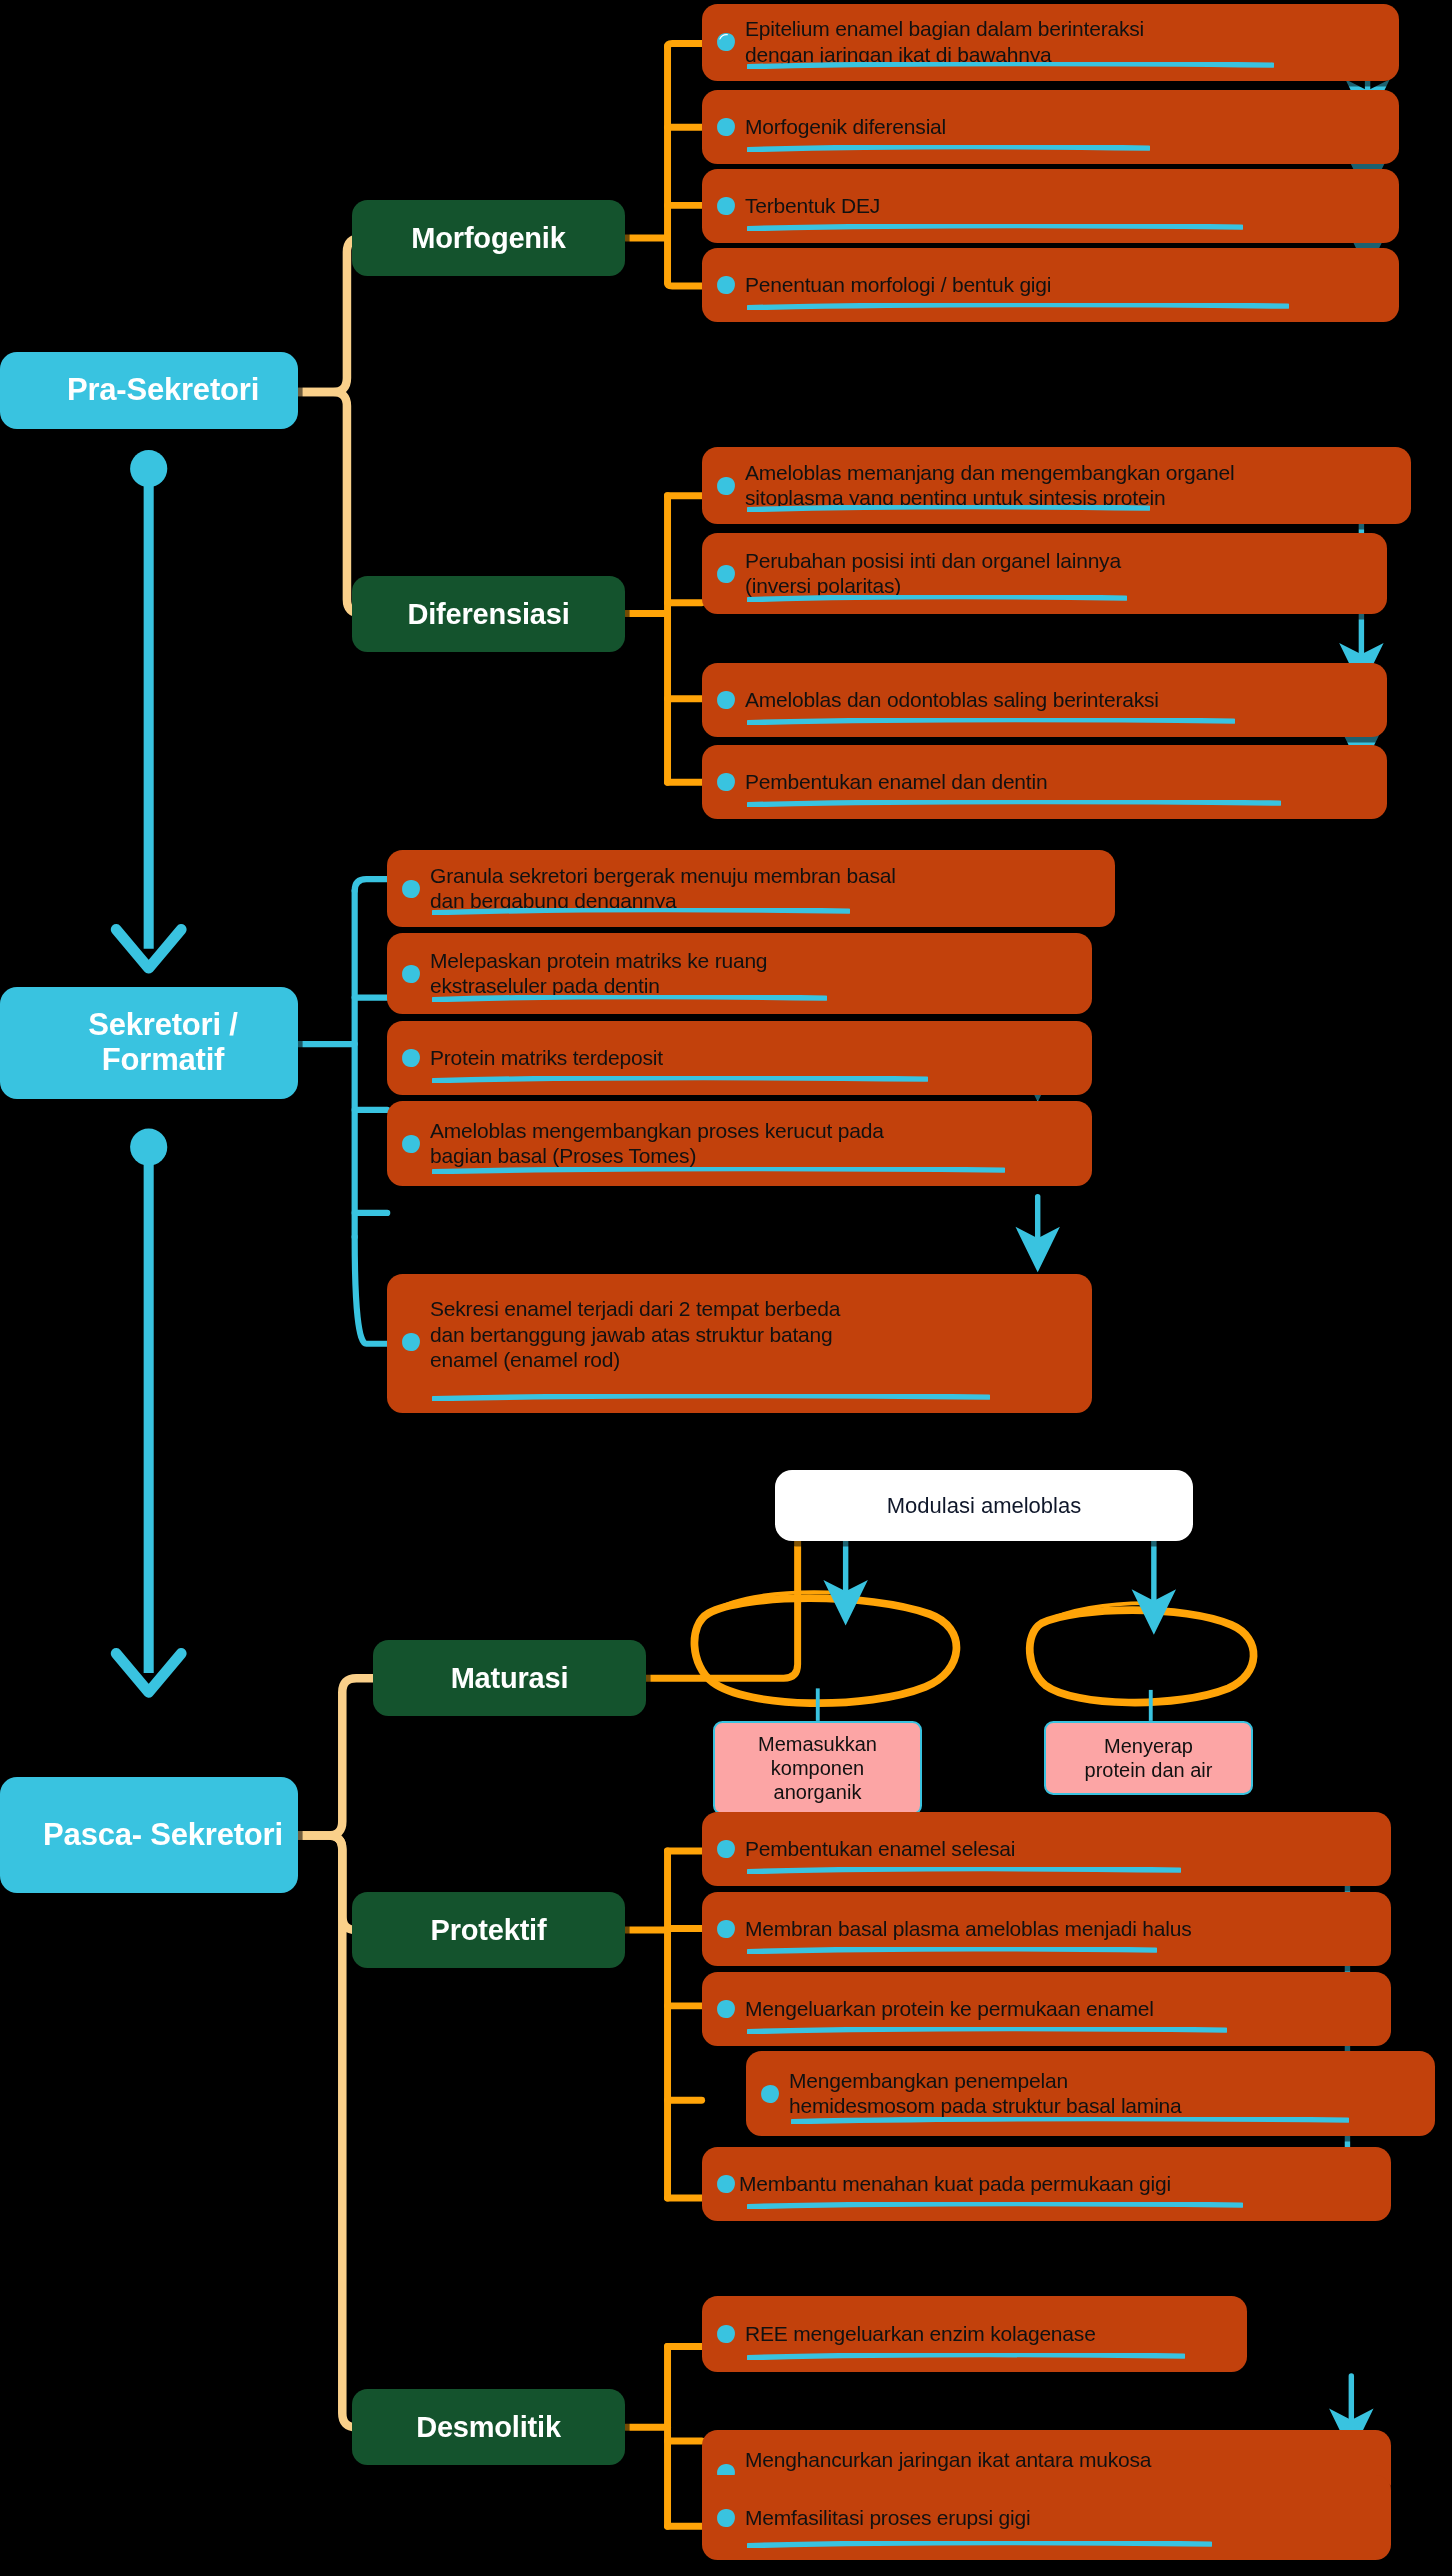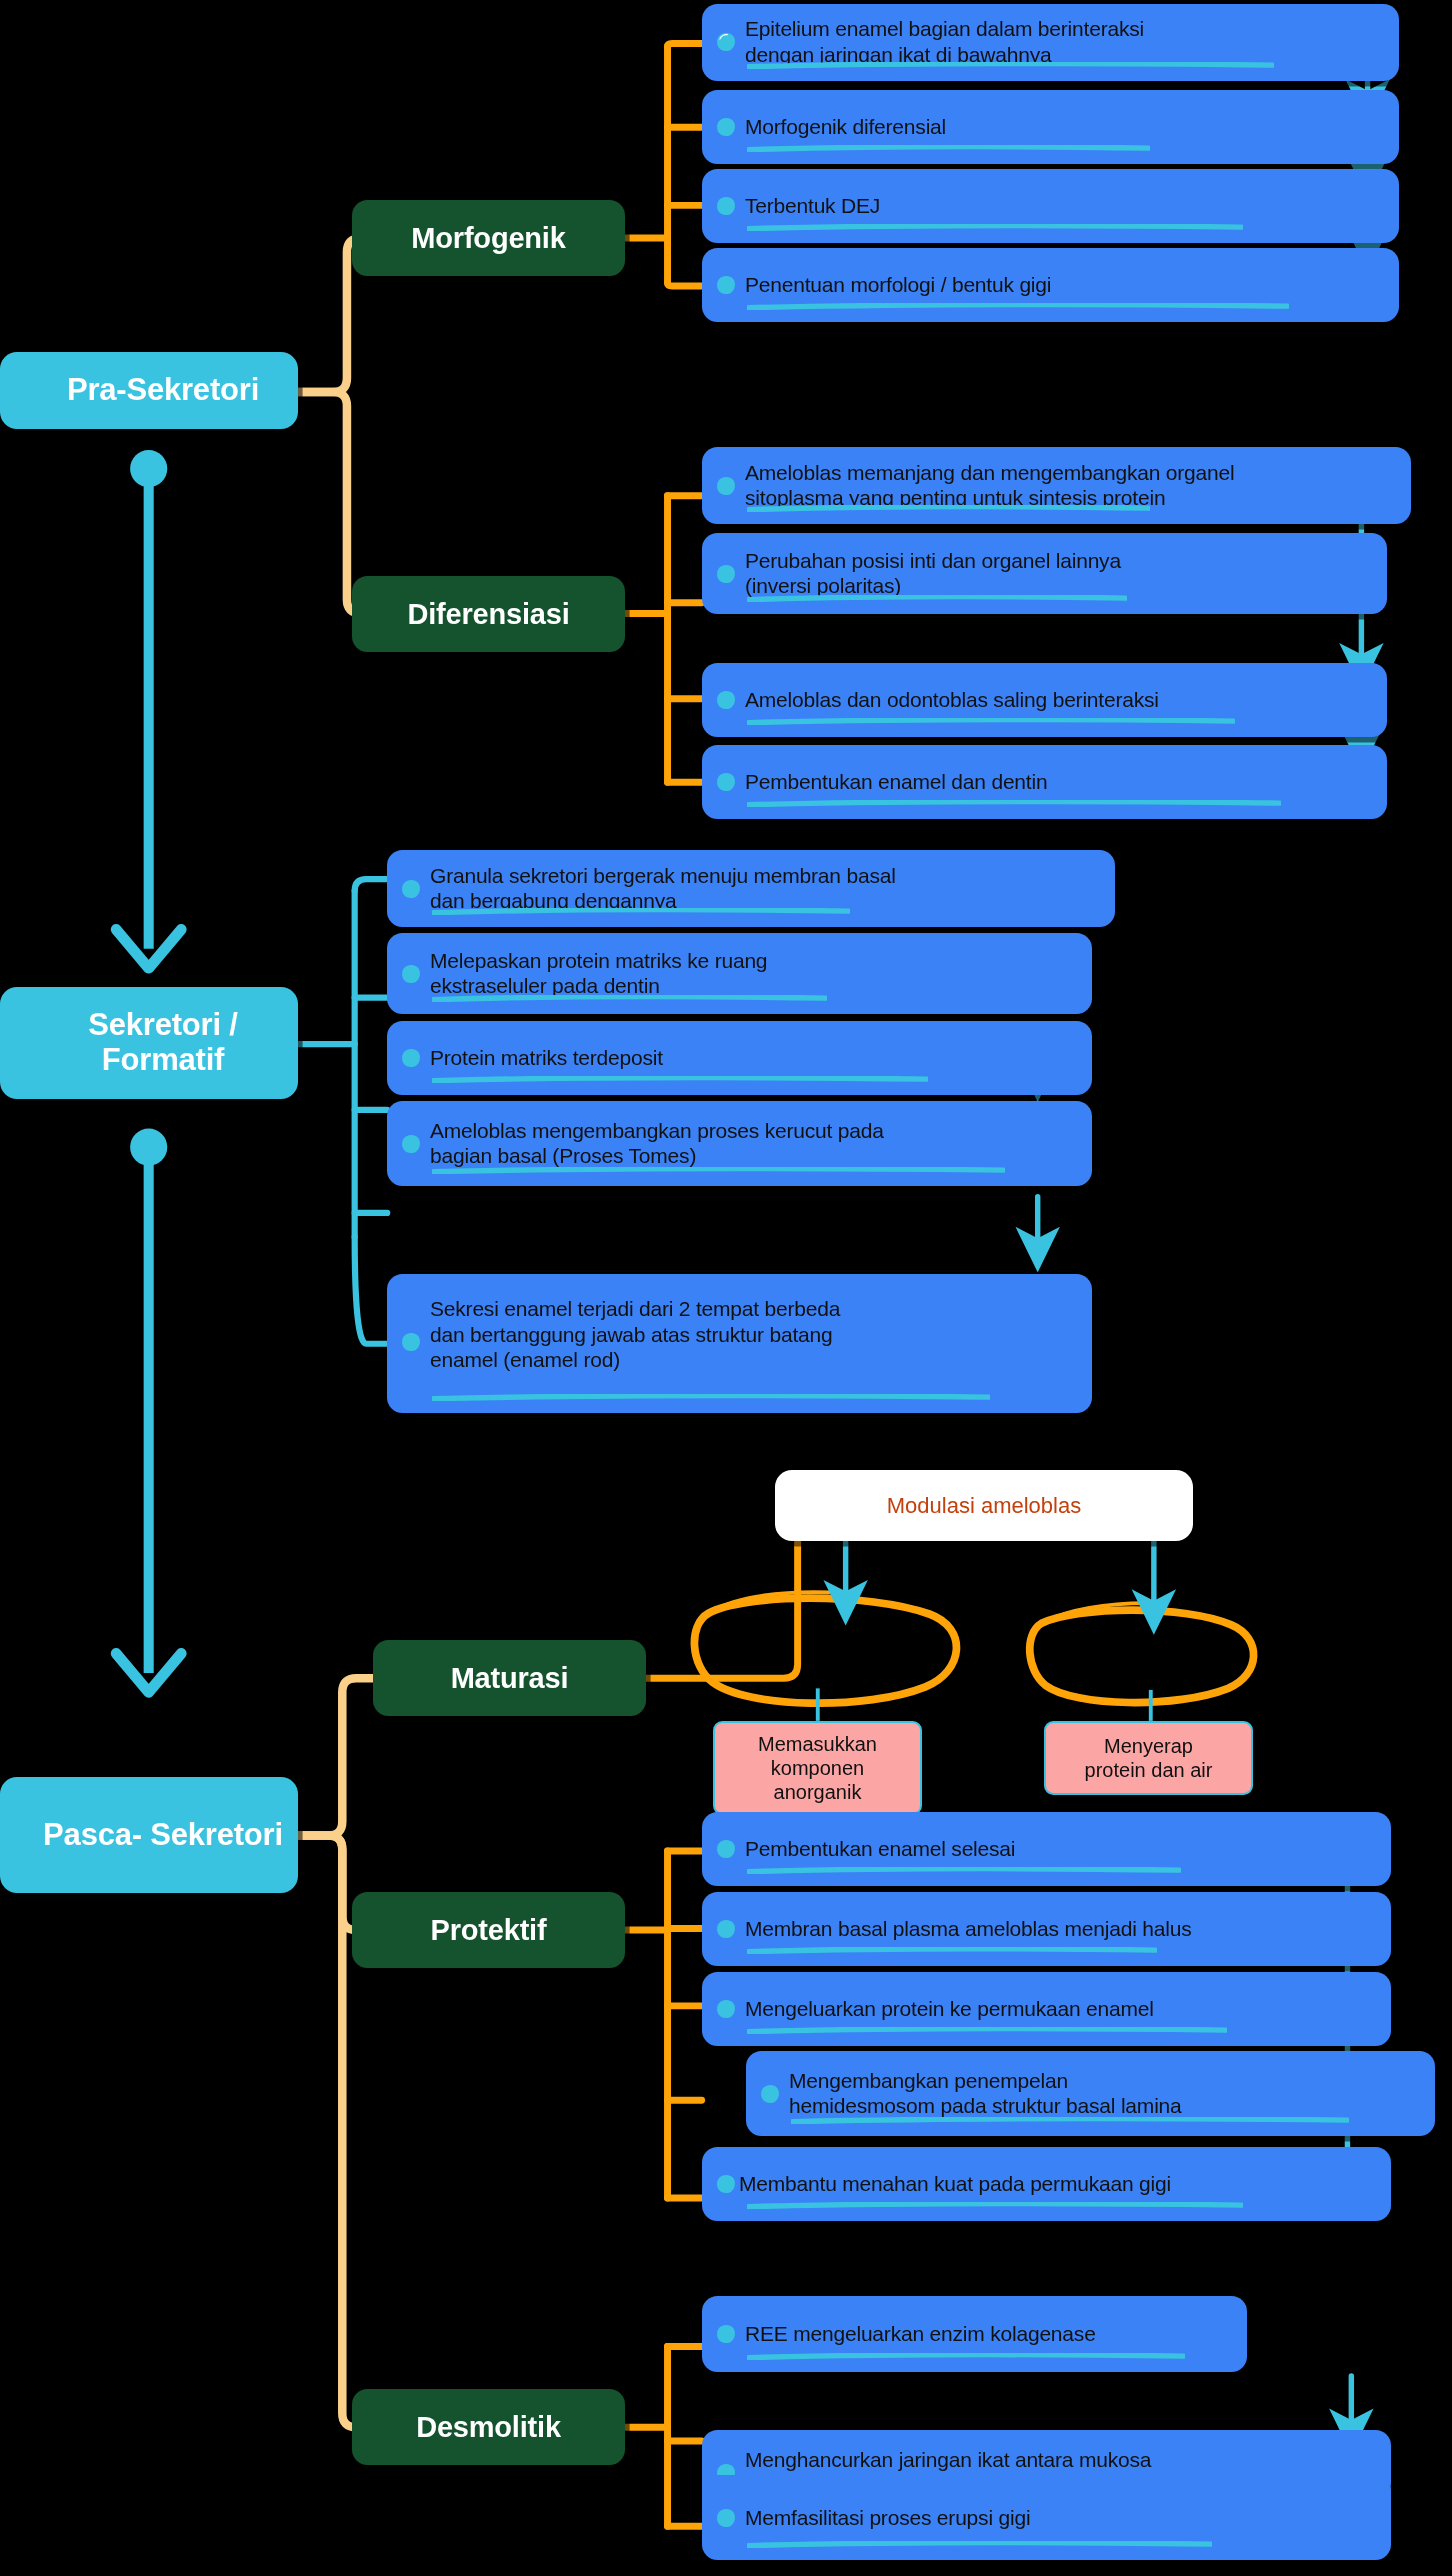--- a/index.html
+++ b/index.html
@@ -50,21 +50,21 @@
     align-items: center;
     justify-content: center;
     text-align: center;
     letter-spacing: -0.2px;
     box-shadow: 4.6px 6.2px 0 rgba(0,0,0,0.55);
     z-index: 5;
   }
   
   .card {
     position: absolute;
-    background: #3b82f6;
+    background: #c2410c;
     border-radius: 15.5px;
     box-shadow: 3.9px 5.4px 0 rgba(0,0,0,0.5);
     display: flex;
     align-items: center;
     z-index: 4;
     overflow: visible;
   }
   .card .bullet {
     position: absolute;
     left: 14px;
@@ -93,21 +93,21 @@
   }
   
   .plaincard {
     position: absolute;
     background: #fff;
     border-radius: 17px;
     box-shadow: 3.9px 5.4px 0 rgba(0,0,0,0.5);
     display: flex;
     align-items: center;
     justify-content: center;
-    color: #c2410c;
+    color: #0f172a;
     font-size: 22px;
     z-index: 4;
   }
   
   .leafbox {
     position: absolute;
     background: #fca5a5;
     border: 2.3px solid #39C3E0;
     border-radius: 9.3px;
     box-shadow: 3.1px 4.6px 0 rgba(0,0,0,0.5);

